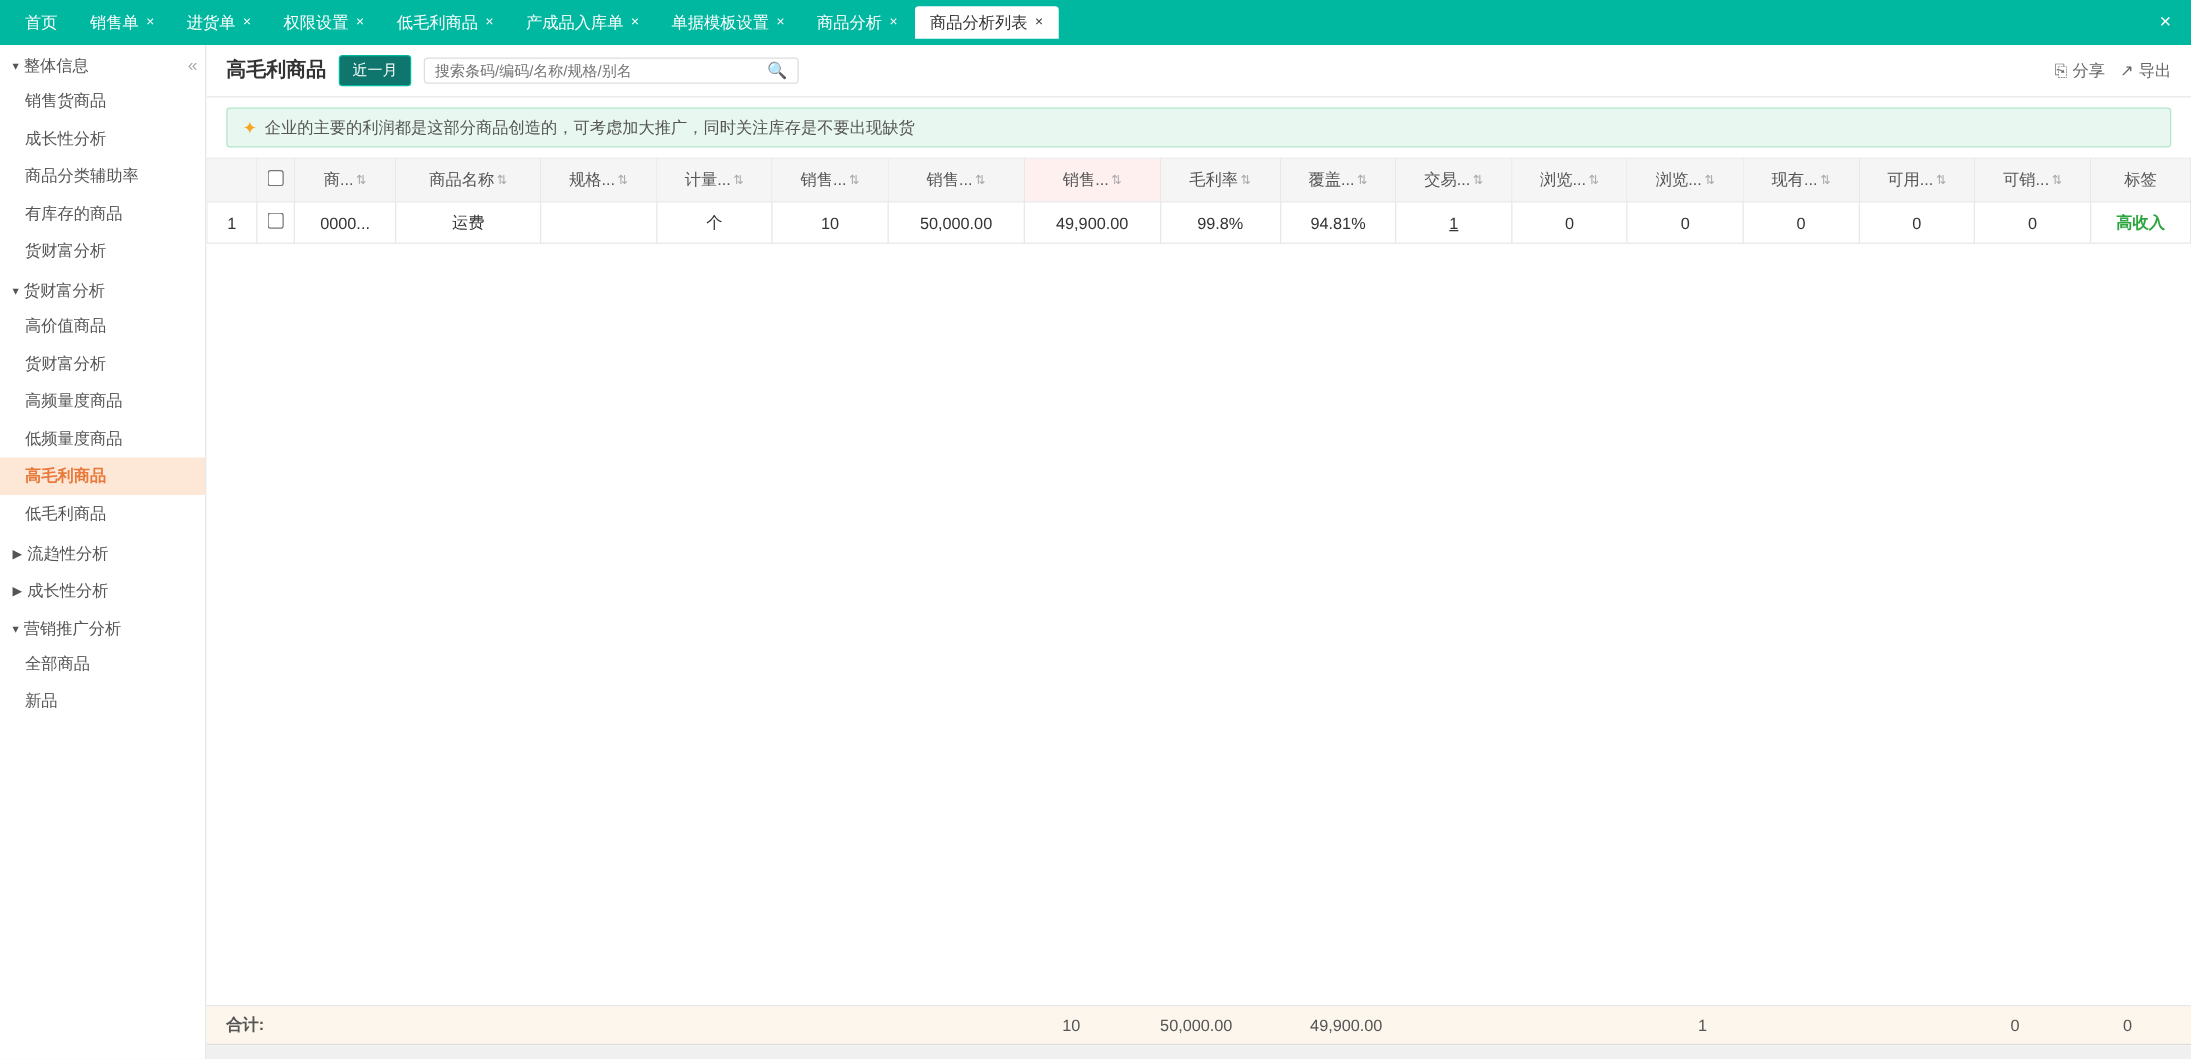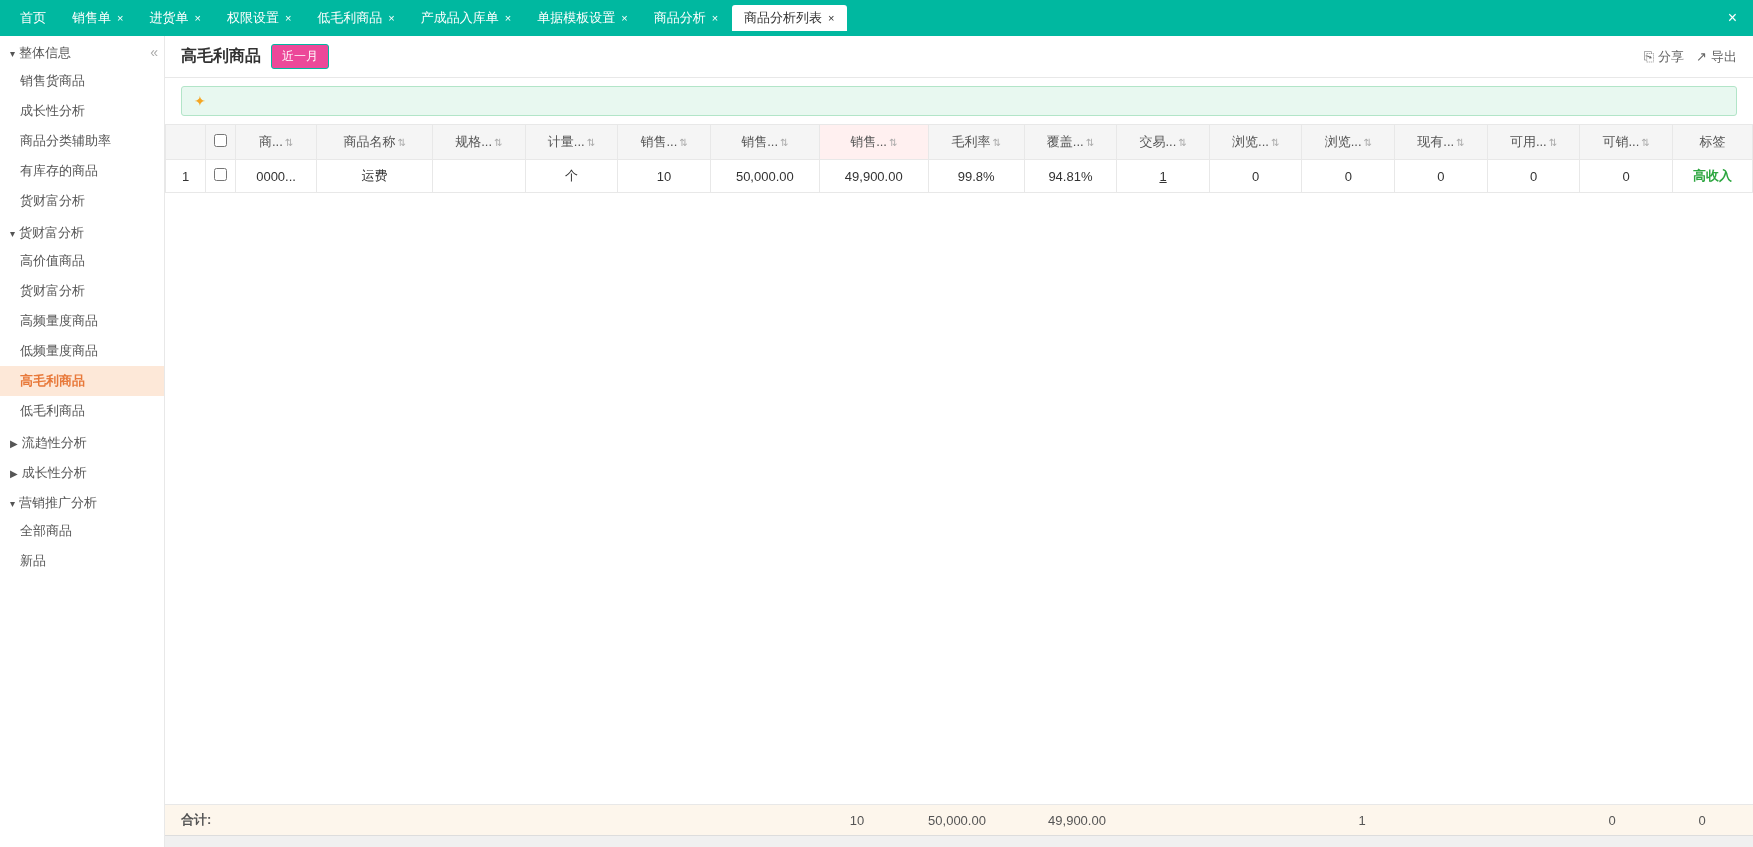--- a/index.html
+++ b/index.html
@@ -101,21 +101,21 @@
     }
     .filter-btn {
       background: #fff;
       border: 1px solid #00b8a0;
       color: #00b8a0;
       padding: 3px 10px;
       border-radius: 3px;
       cursor: pointer;
       font-size: 12px;
     }
-    .filter-btn.active { background: #ec4899; color: #fff; }
+    .filter-btn.active { background: #0f766e; color: #fff; }
     .search-box {
       display: flex;
       align-items: center;
       border: 1px solid #ddd;
       border-radius: 3px;
       padding: 2px 8px;
       gap: 4px;
       flex: 1;
       max-width: 300px;
     }
@@ -344,34 +344,39 @@
     <div class="sidebar-item">
       <span>新品</span>
     </div>
   </div>
 
   <div class="content-area">
 
     <div class="content-header">
       <span class="content-title">高毛利商品</span>
       <button class="filter-btn active">近一月</button>
+      <div class="search-box">
+        <input type="text" placeholder="搜索条码/编码/名称/规格/别名" style="">
+        <span class="search-icon">🔍</span>
+      </div>
       <div class="action-btns">
         <div class="action-btn">
           <span>⎘</span>
           <span>分享</span>
         </div>
         <div class="action-btn">
           <span>↗</span>
           <span>导出</span>
         </div>
       </div>
     </div>
 
     <div class="info-banner">
       <span class="info-icon">✦</span>
+      <span>企业的主要的利润都是这部分商品创造的，可考虑加大推广，同时关注库存是不要出现缺货</span>
     </div>
 
     <div class="table-wrapper">
       <table>
         <thead>
           <tr>
             <th style="width:40px"></th>
             <th style="width:30px">
               <input type="checkbox" style="">
             </th>

